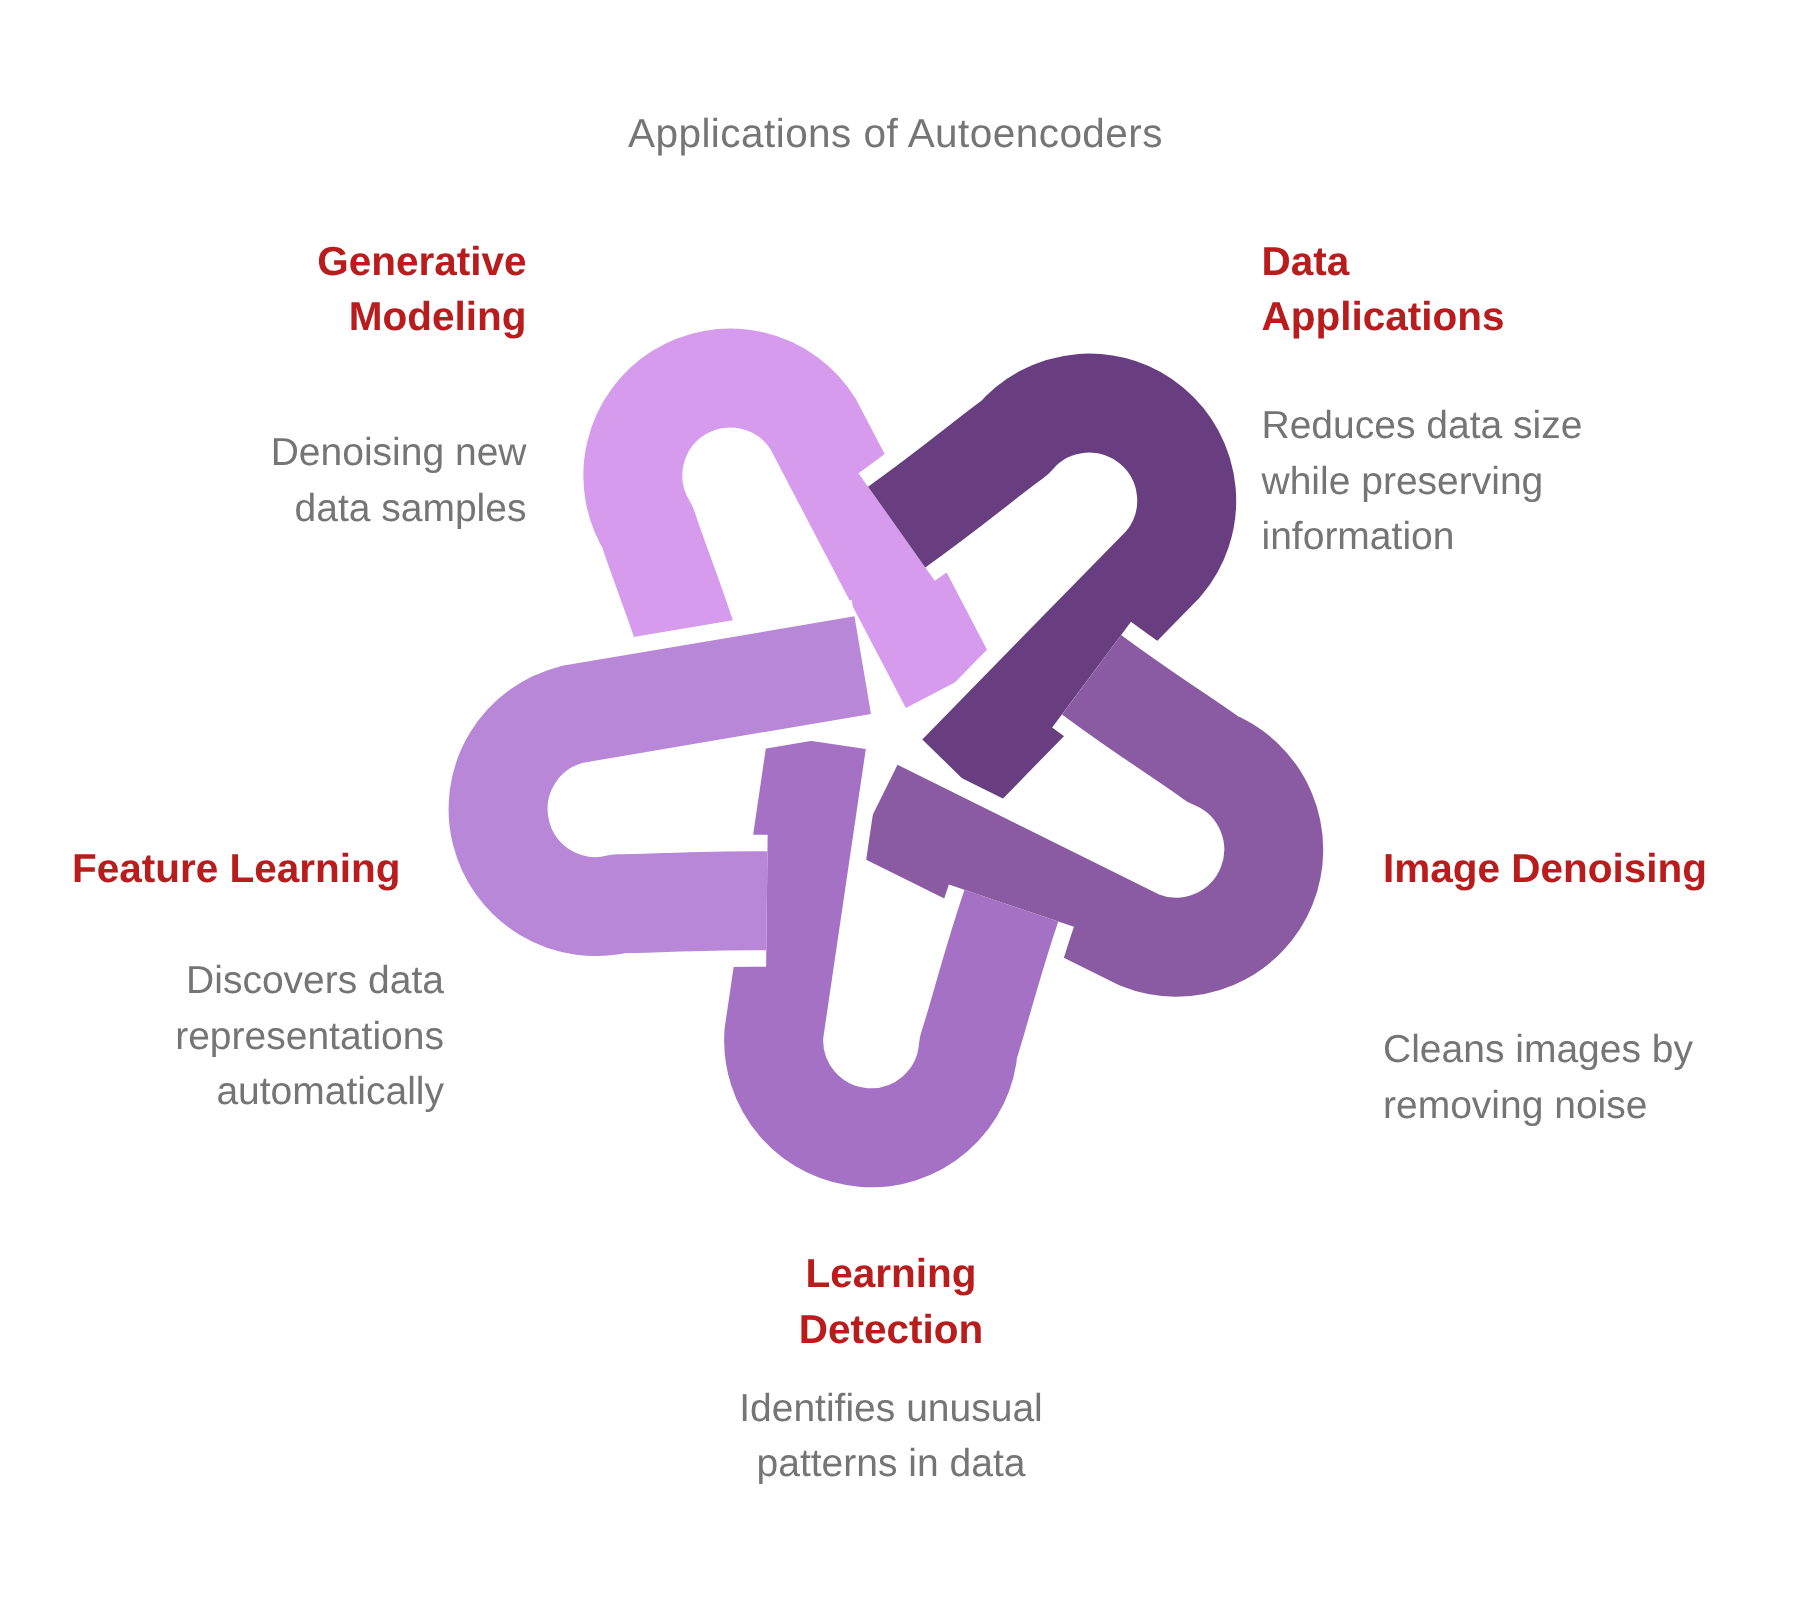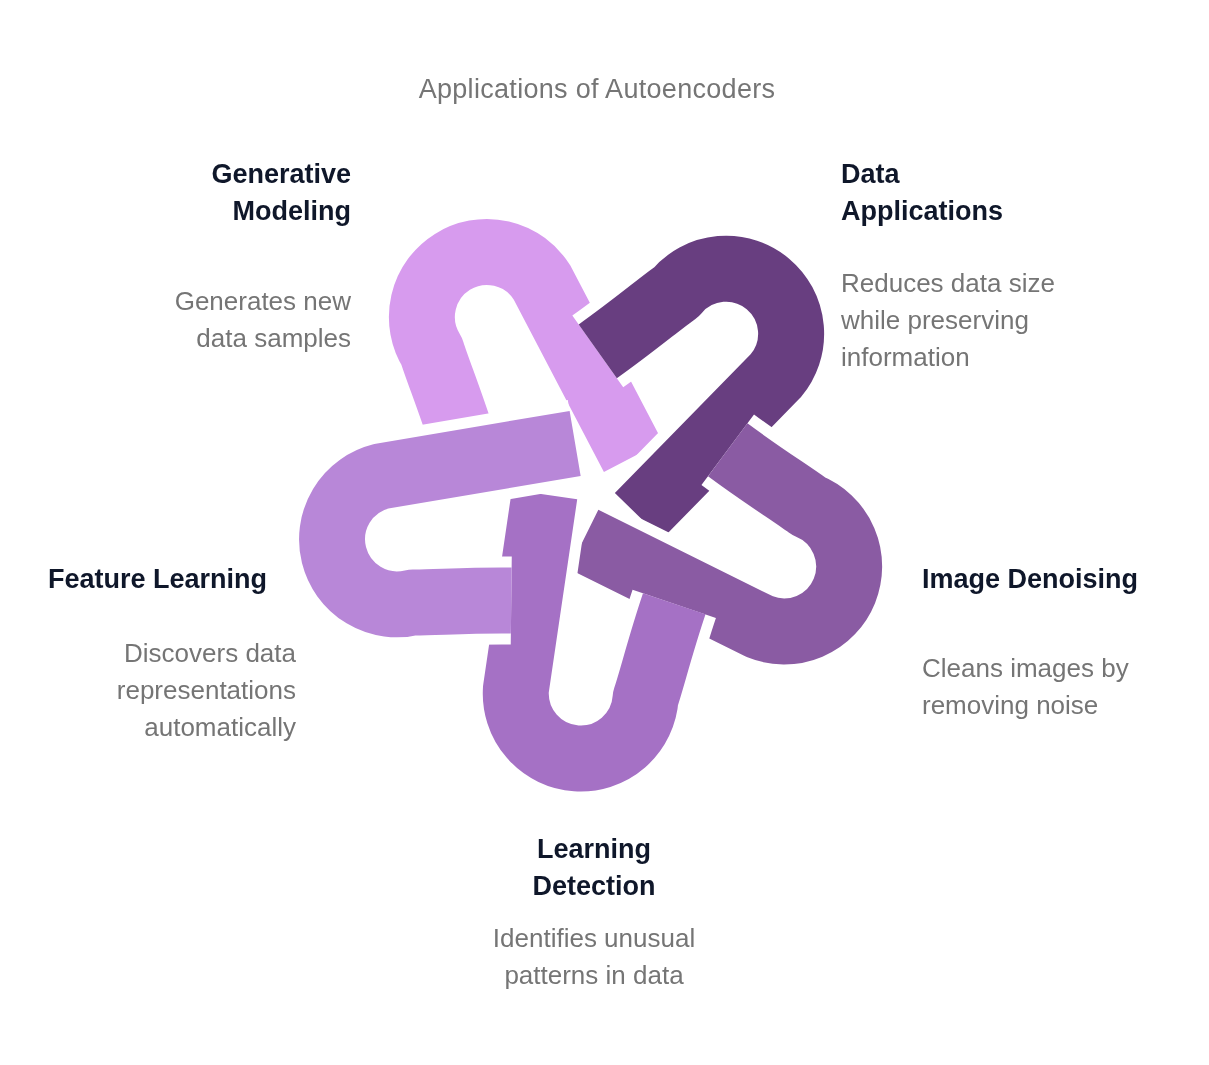--- a/index.html
+++ b/index.html
@@ -17,38 +17,38 @@
     text-align:center;
     font-size:27px;
     color:#757575;
     letter-spacing:.3px;
   }
   .label-head{
     position:absolute;
     font-size:27px;
     font-weight:bold;
     line-height:37px;
-    color:#0f172a;
+    color:#b91c1c;
   }
   .label-body{
     position:absolute;
     font-size:26px;
     line-height:37px;
     color:#757575;
   }
   .align-r{text-align:right;}
   .align-c{text-align:center;}
 
   
   .gm-head{right:858px; top:156px; width:170px;}
   .gm-body{right:858px; top:283px; width:210px;}
   .dc-head{left:841px;  top:156px; width:200px;}
   .dc-body{left:841px;  top:265px; width:262px;}
   .id-head{left:922px;  top:561px; width:320px;}
-  .id-body{left:922px;  top:650px; width:245px;}
+  .id-body{left:922px;  top:681px; width:245px;}
   .ad-head{left:509px;  top:831px; width:170px;}
   .ad-body{left:464px;  top:920px; width:260px;text-align:center;}
   .fl-head{right:942px; top:561px; width:330px;}
   .fl-body{right:913px; top:635px; width:212px;}
 
   .knot{
     position:absolute;
     left:282px; top:177px;
     width:626px; height:626px;
   }
@@ -81,21 +81,21 @@
       <path class="halo" d="M 50 -8 L 65 -204 A 65 65 0 1 0 -65 -204 C -70 -185 -76 -150 -87 -108"></path>
       <path class="band" d="M 50 -8 L 65 -204 A 65 65 0 1 0 -65 -204 C -70 -185 -76 -150 -87 -108" stroke="#a571c5"></path>
     </g>
     <g transform="rotate(-104)">
       <path class="halo" d="M 50 -8 L 65 -204 A 65 65 0 1 0 -65 -204 C -70 -185 -76 -150 -87 -108"></path>
       <path class="band" d="M 50 -8 L 65 -204 A 65 65 0 1 0 -65 -204 C -70 -185 -76 -150 -87 -108" stroke="#b887d8"></path>
     </g>
   </svg>
 
   <div class="label-head align-r gm-head">Generative Modeling</div>
-  <div class="label-body align-r gm-body">Generates new data samples</div>
+  <div class="label-body align-r gm-body">Denoising new data samples</div>
 
   <div class="label-head dc-head">Data Applications</div>
   <div class="label-body dc-body">Reduces data size while preserving information</div>
 
   <div class="label-head id-head">Image Denoising</div>
   <div class="label-body id-body">Cleans images by removing noise</div>
 
   <div class="label-head align-c ad-head">Learning Detection</div>
   <div class="label-body align-c ad-body">Identifies unusual patterns in data</div>
 

